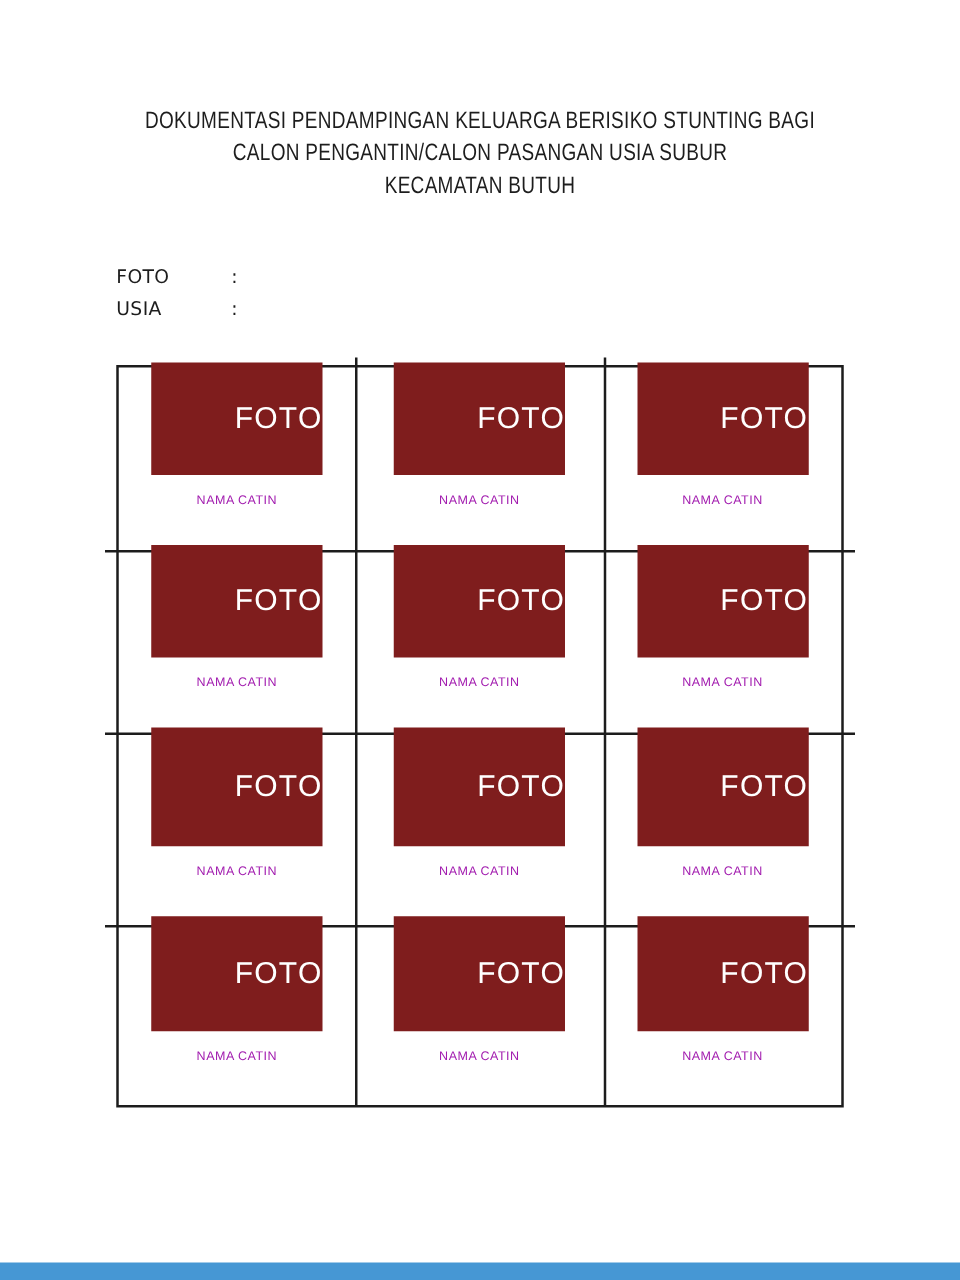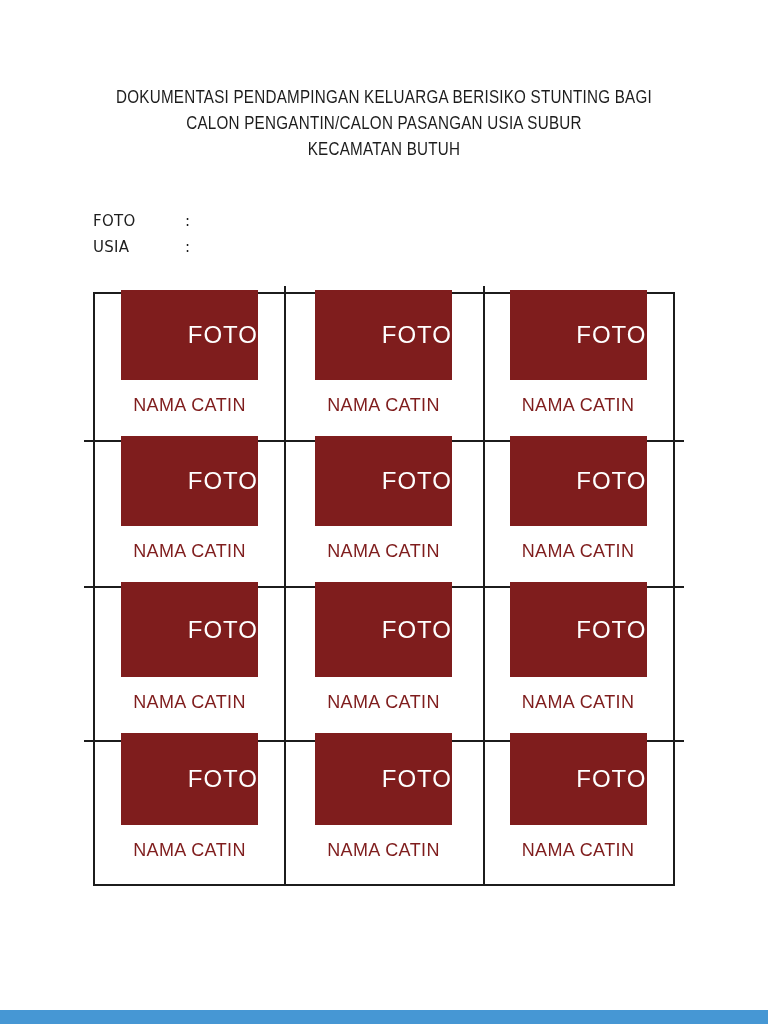--- a/index.html
+++ b/index.html
@@ -44,21 +44,21 @@
   .photo-box{
     width:137px;height:90px;background:#7f1d1d;margin-top:-4px;
     display:flex;align-items:center;justify-content:flex-end;flex:0 0 auto;
   }
   .row-3 .photo-box{margin-top:-7px;height:92px;}
   .row-2 .photo-box{height:95px;}
   .photo-label{
     color:#ffffff;font-size:24px;letter-spacing:1px;white-space:nowrap;
   }
   .caption{
-    margin-top:15px;font-size:18px;letter-spacing:.4px;color:#7f1d1d;white-space:nowrap;
+    margin-top:15px;font-size:10px;letter-spacing:.4px;color:#a21caf;white-space:nowrap;
   }
   
   .footer-bar{
     position:absolute;left:0;bottom:0;width:768px;height:14px;background:#4697d4;
   }
 </style>
 </head>
 <body>
 
 <div class="page">

